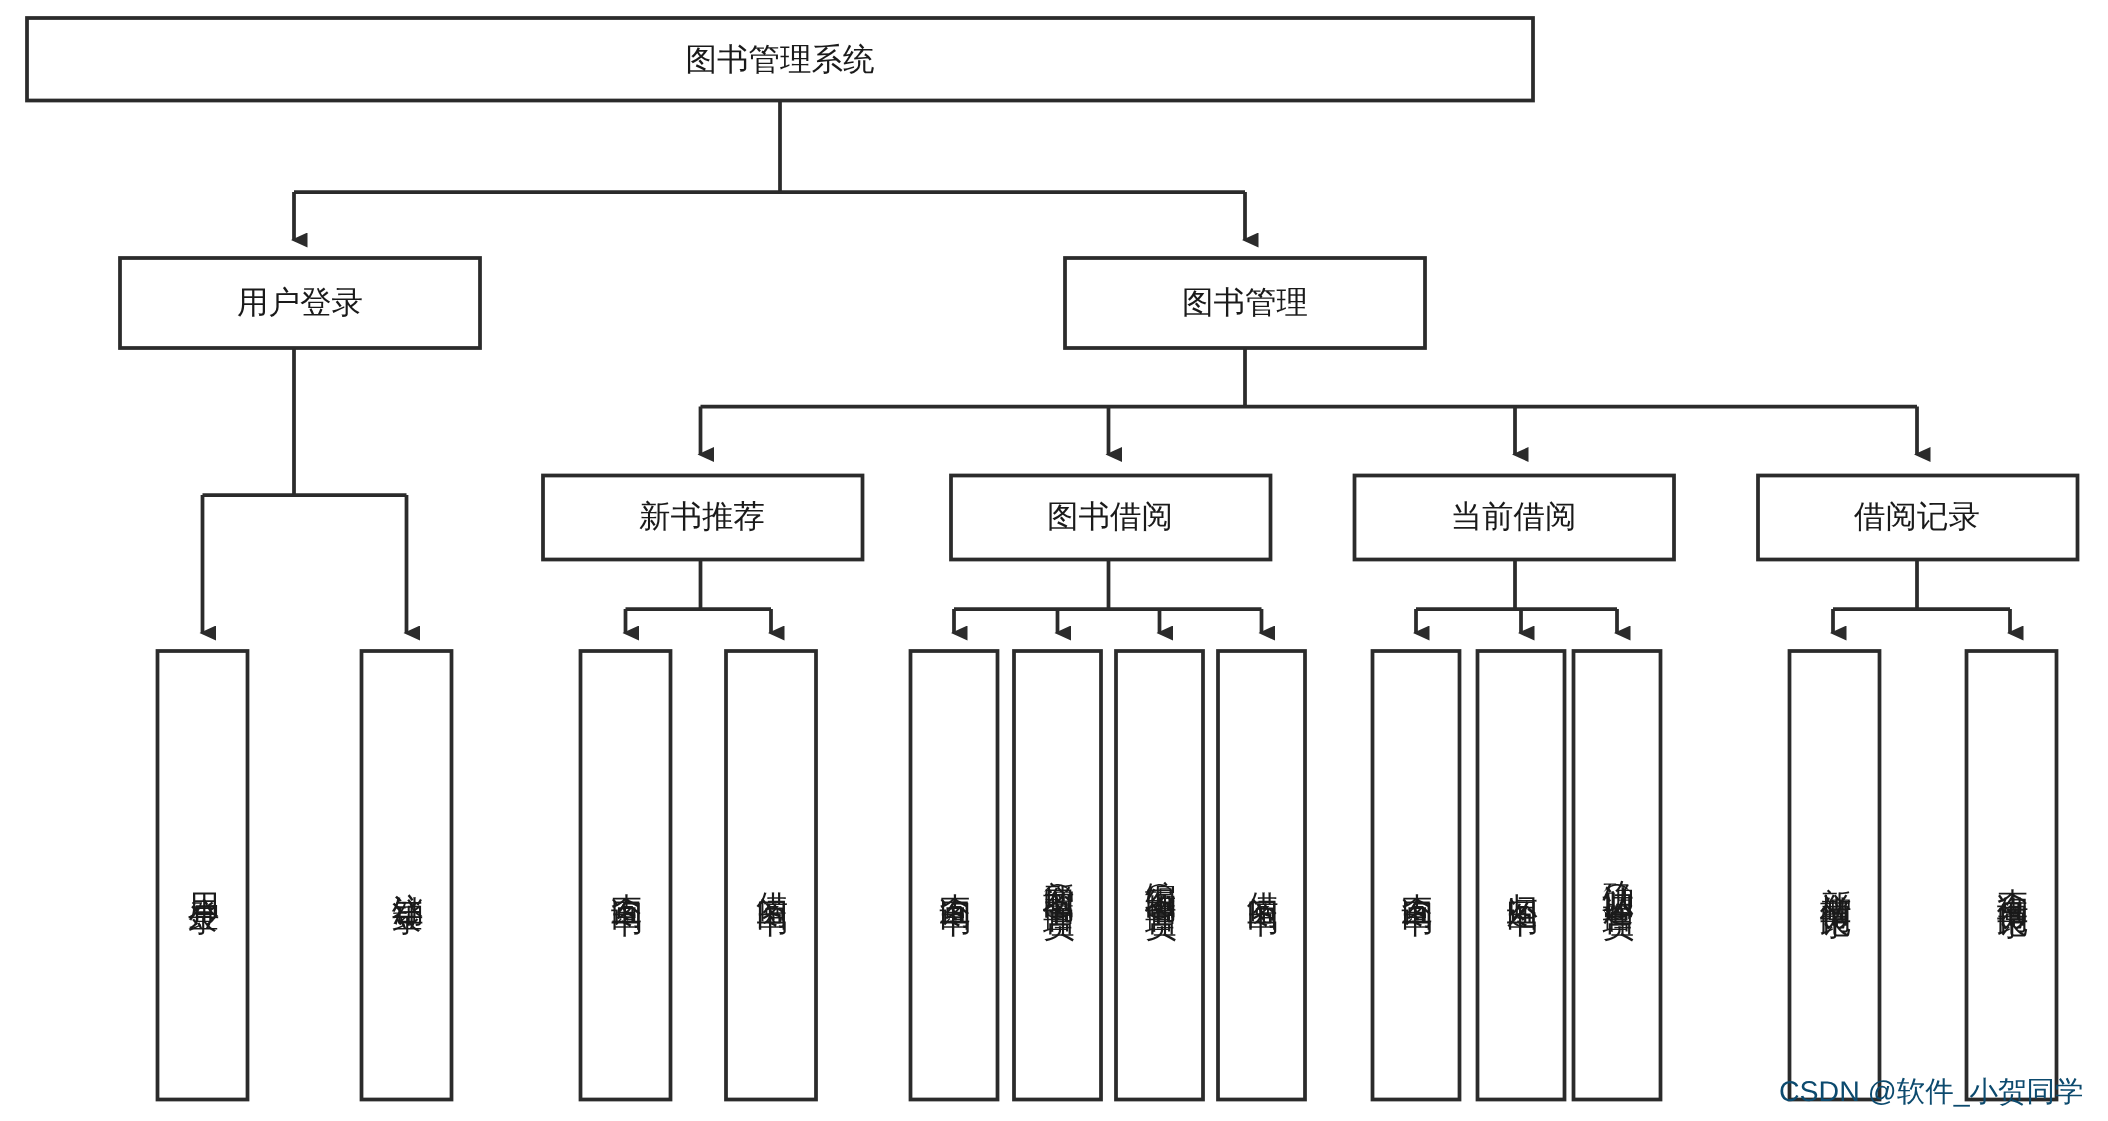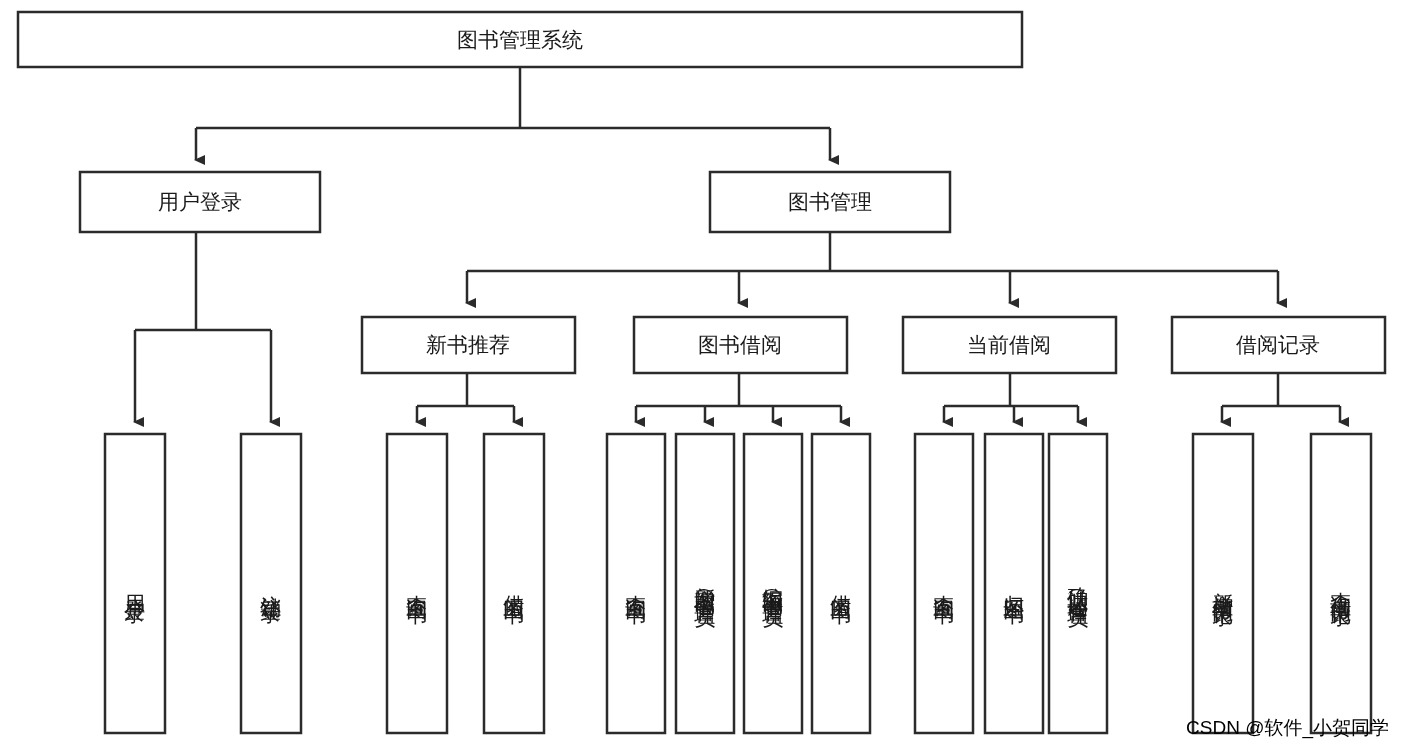--- a/index.html
+++ b/index.html
@@ -58,21 +58,21 @@
   .arrow-head {
     fill: #2b2b2b;
     stroke: none;
   }
   .watermark {
     position: absolute;
     right: 16px;
     bottom: 6px;
     font-family: "Liberation Sans", "DejaVu Sans", sans-serif;
     font-size: 19px;
-    color: #000000;
+    color: #0c4a6e;
     white-space: nowrap;
     pointer-events: none;
   }
 </style>
 </head>
 <body>
 
 <svg id="diagram" viewBox="0 0 1405 747">
   <defs>
     <marker id="arrow" markerWidth="12" markerHeight="12" refX="5" refY="9" orient="auto" markerUnits="userSpaceOnUse">

